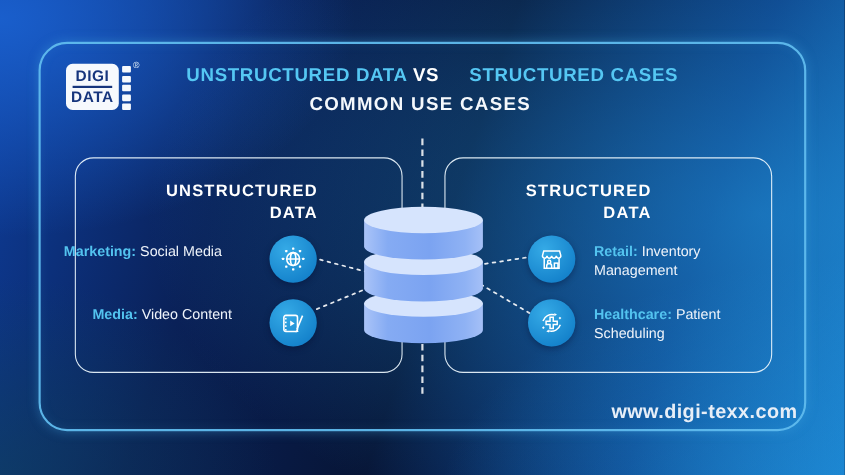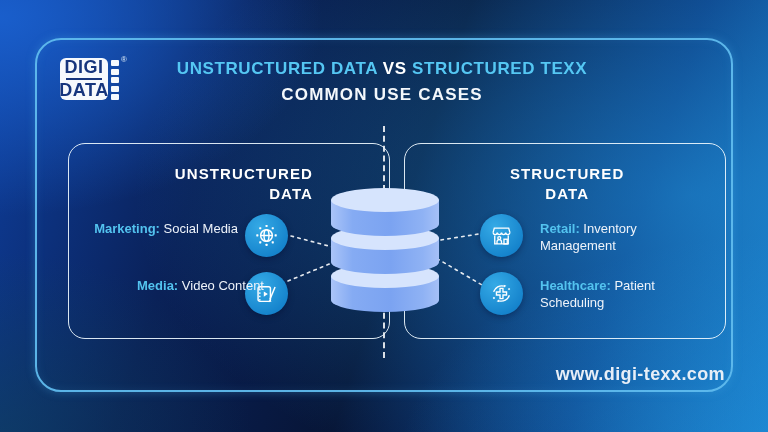--- a/index.html
+++ b/index.html
@@ -18,61 +18,61 @@
     border:2px solid rgba(96,188,238,0.95);border-radius:26px;
     box-shadow:0 0 10px rgba(70,170,230,0.35), inset 0 0 10px rgba(70,170,230,0.12);
     z-index:0;
   }
   
   .logo{position:absolute;left:60px;top:58px;z-index:5;display:flex;align-items:flex-start;}
   .logo-box{
     width:48px;height:42px;background:#f6f9fd;border-radius:6px;
     display:flex;flex-direction:column;align-items:center;justify-content:center;
   }
-  .logo-word{font-size:18px;font-weight:bold;color:#16357d;letter-spacing:0.5px;line-height:1.05;}
+  .logo-word{font-size:14px;font-weight:bold;color:#16357d;letter-spacing:0.5px;line-height:1.05;}
   .logo-divider{width:36px;height:2px;background:#16357d;margin:1px 0;}
   .filmstrip{display:flex;flex-direction:column;gap:2.5px;margin-left:3px;margin-top:2px;}
   .filmstrip span{display:block;width:8px;height:6px;background:#f6f9fd;border-radius:1px;}
   .reg-mark{font-size:8px;color:#dcebf7;margin-left:2px;margin-top:-3px;}
   
   .title-block{position:absolute;left:35px;top:56px;width:694px;text-align:center;z-index:5;}
   .title-line1{font-size:17px;font-weight:bold;letter-spacing:0.6px;line-height:26px;color:#ffffff;}
-  .title-accent{color:#55c7f3;}
+  .title-accent{color:#55c7f3;margin-left:22px;}
   .title-line2{font-size:17px;font-weight:bold;letter-spacing:1.2px;line-height:26px;color:#f4f8fc;}
   
   .panel{
     position:absolute;top:143px;height:194px;width:296px;
-    border:1.5px solid rgba(236,246,253,0.92);border-radius:17px;z-index:1;padding-left:24px;
+    border:1.5px solid rgba(236,246,253,0.92);border-radius:17px;z-index:1;
   }
   .panel-left{left:68px;}
   .panel-right{left:404px;}
   .panel-title{position:absolute;font-size:15px;font-weight:bold;color:#ffffff;letter-spacing:1.1px;line-height:1.32;top:20px;}
   .panel-title.right-align{right:76px;text-align:right;}
-  .panel-title.left-align{left:73px;text-align:center;margin-left:32px;}
+  .panel-title.left-align{left:73px;text-align:right;}
   
   .divider-dashed{
     position:absolute;left:383px;top:126px;height:232px;width:0;
     border-left:2.5px dashed rgba(255,255,255,0.85);z-index:1;
   }
   
   .connectors{position:absolute;left:0;top:0;z-index:2;}
   
   .cylinder{position:absolute;left:329px;top:187px;z-index:3;}
   
   .uc-icon{
     position:absolute;width:43px;height:43px;border-radius:50%;z-index:4;
     background:radial-gradient(circle at 35% 30%, #35aae6, #1583cc 75%);
     box-shadow:0 2px 6px rgba(0,10,40,0.35);
     display:flex;align-items:center;justify-content:center;
   }
   .uc-icon svg{display:block;}
   
   .uc-text{position:absolute;z-index:4;font-size:13px;line-height:17px;color:#eef3fa;}
   .uc-text .label{color:#53c3ef;font-weight:bold;}
-  .uc-text.right-align{text-align:right;width:180px;}
+  .uc-text.right-align{width:180px;}
   .uc-text.left-align{text-align:left;width:170px;}
   
   .footer-site{position:absolute;right:43px;top:364px;font-size:18px;color:#e7eef7;letter-spacing:0.4px;z-index:5;cursor:pointer;font-weight:bold;}
 </style>
 </head>
 <body>
 
 <div class="canvas">
 
   <div class="outer-border"></div>
@@ -90,21 +90,21 @@
         <span></span>
         <span></span>
     </div>
     <span class="reg-mark">®</span>
   </div>
 
   <div class="title-block">
     <div class="title-line1">
       <span class="title-accent">UNSTRUCTURED DATA</span>
       <span>VS</span>
-      <span class="title-accent">STRUCTURED TEXX</span>
+      <span class="title-accent">STRUCTURED CASES</span>
     </div>
     <div class="title-line2">COMMON USE CASES</div>
   </div>
 
   <div class="divider-dashed"></div>
 
   <div class="panel panel-left">
     <div class="panel-title right-align">
       <div>UNSTRUCTURED</div>
       <div>DATA</div>

